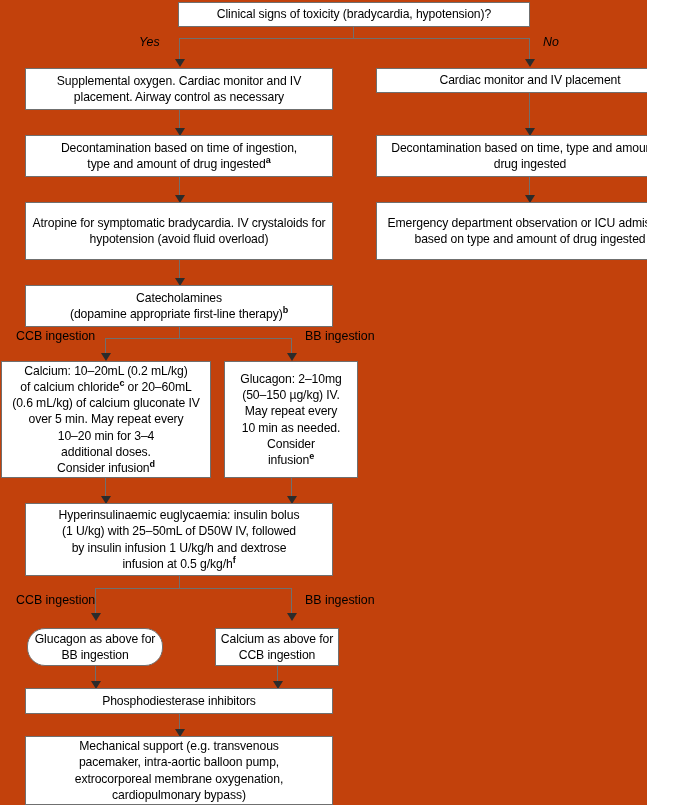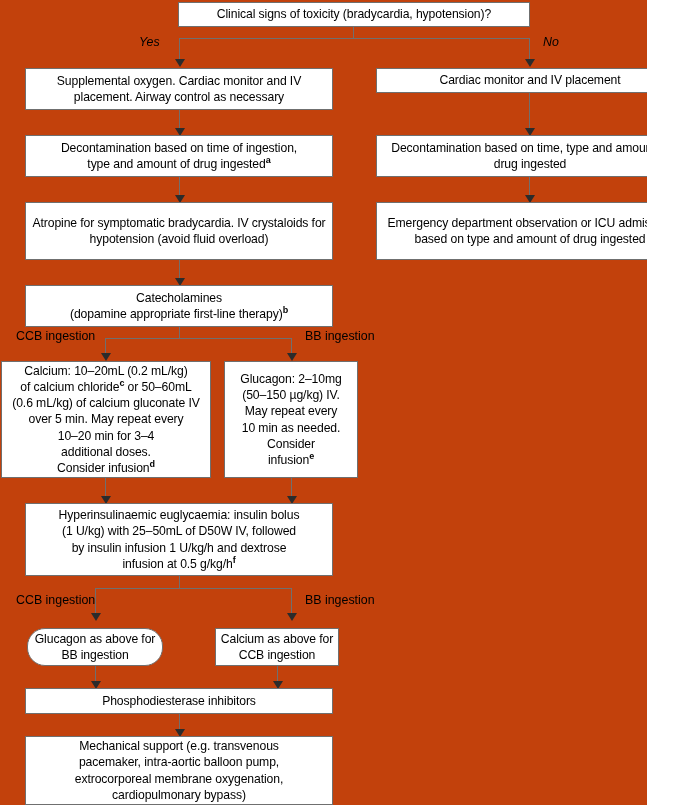--- a/index.html
+++ b/index.html
@@ -144,21 +144,21 @@
   <div class="arrow" style="left:101px; top:353px;"></div>
   <div class="vline" style="left:291px; top:338px; height:16px;"></div>
   <div class="arrow" style="left:287px; top:353px;"></div>
 
   <span class="lbl" style="left:16px; top:329px;">CCB ingestion</span>
   <span class="lbl" style="left:305px; top:329px;">BB ingestion</span>
 
   <div class="box" style="left:1px; top:361px; width:210px; height:117px;align-items:center;">
     <span class="inner">
       <span>Calcium: 10–20mL (0.2 mL/kg)</span><br>
-      <span>of calcium chloride</span><sup>c</sup><span> or 50–60mL</span><br>
+      <span>of calcium chloride</span><sup>c</sup><span> or 20–60mL</span><br>
       <span>(0.6 mL/kg) of calcium gluconate IV</span><br>
       <span>over 5 min. May repeat every</span><br>
       <span>10–20 min for 3–4</span><br>
       <span>additional doses.</span><br>
       <span>Consider infusion</span><sup>d</sup>
     </span>
   </div>
 
   <div class="box" style="left:224px; top:361px; width:134px; height:117px;">
     <span class="inner">

